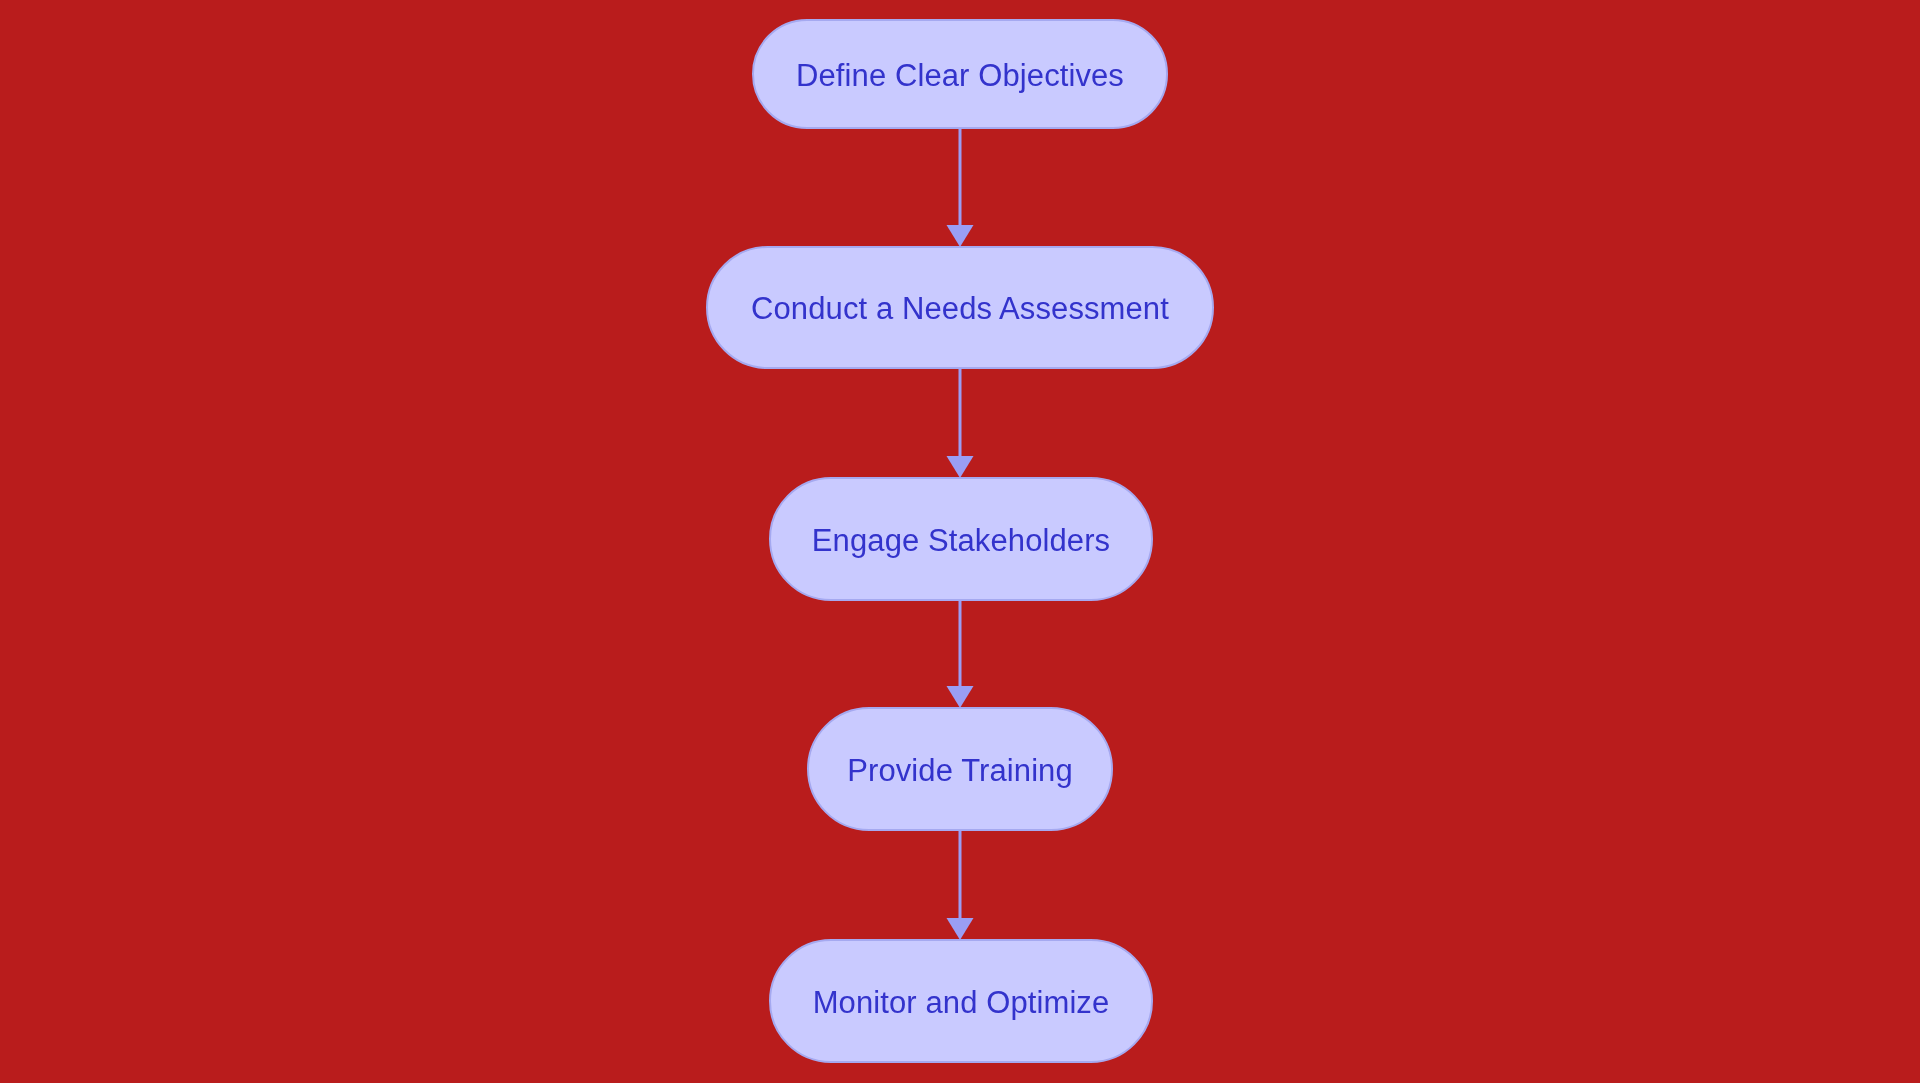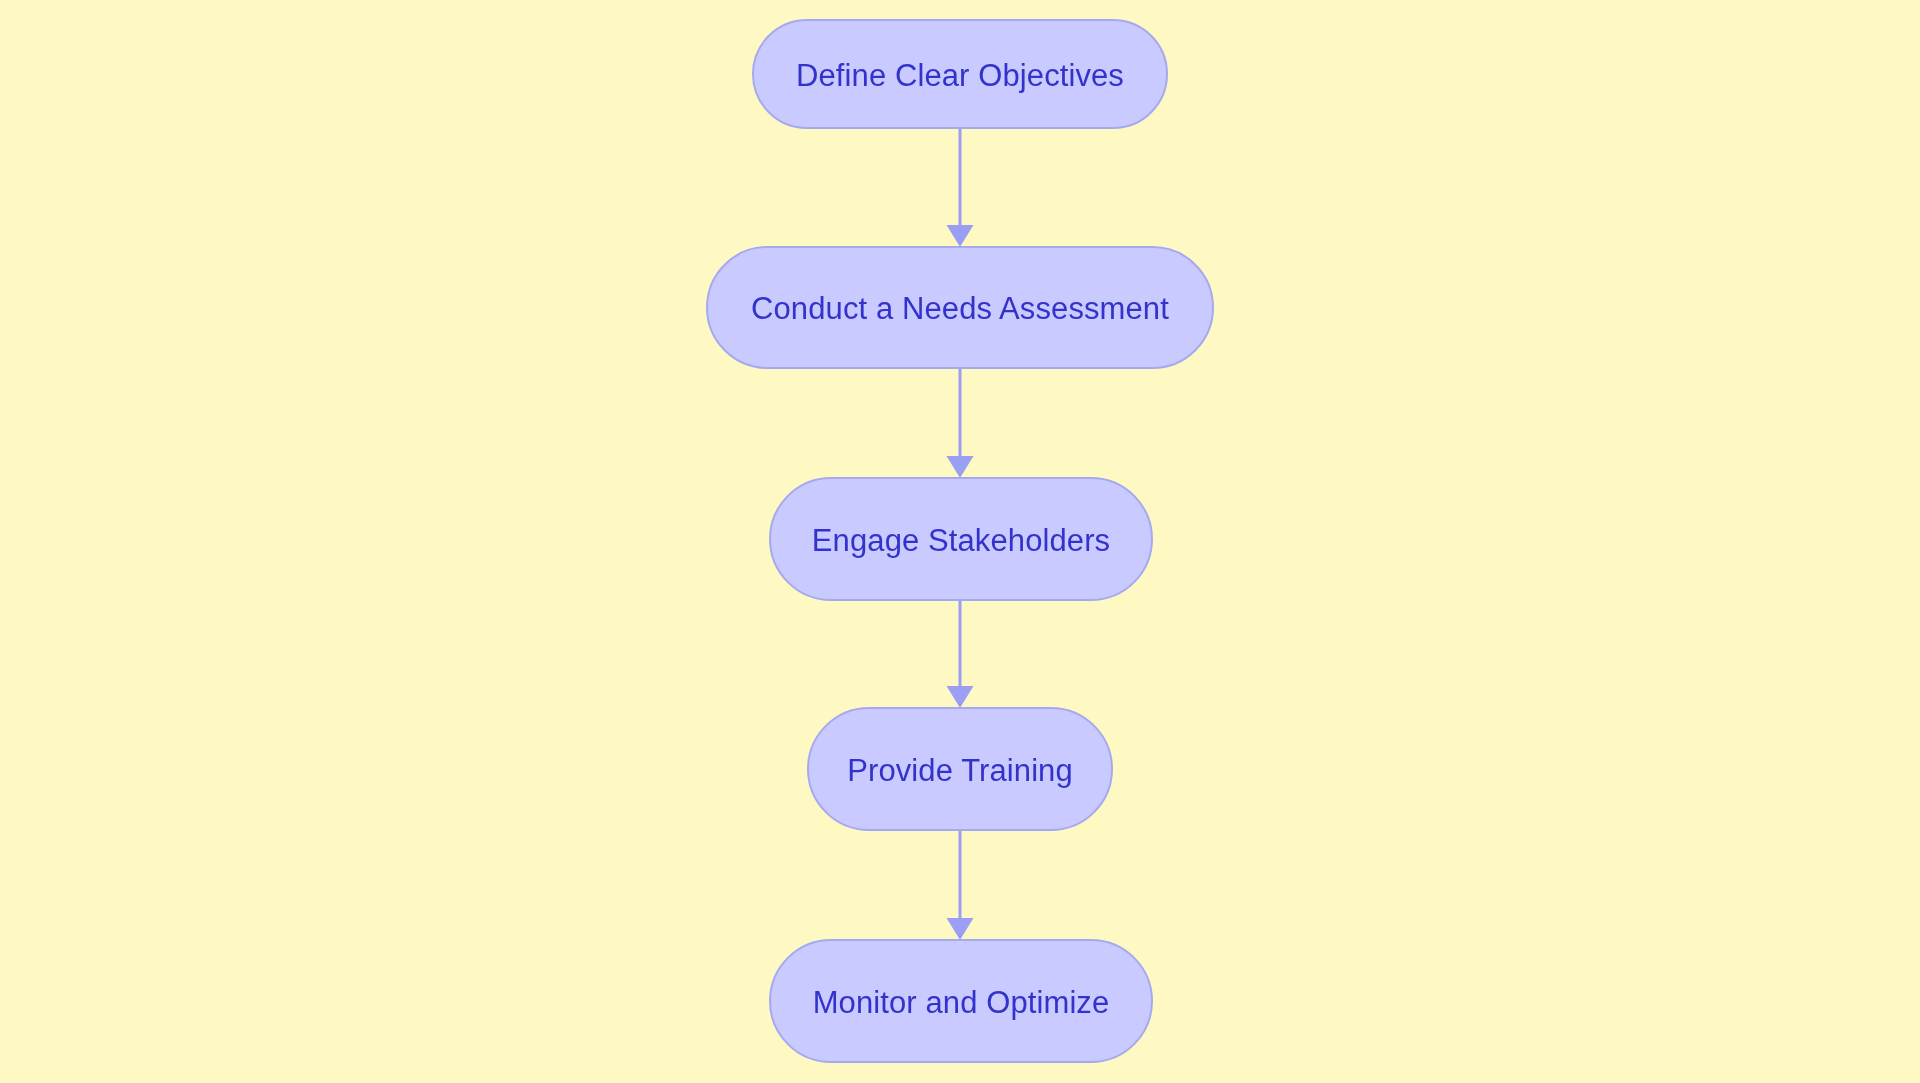--- a/index.html
+++ b/index.html
@@ -42,21 +42,21 @@
     stroke-width: 3px;
     fill: none;
   }
   .edge-head {
     stroke: none;
   }
 </style>
 </head>
 <body>
 
-<div id="flowchart-canvas" style="background: #fef9c3;">
+<div id="flowchart-canvas" style="background: #b91c1c;">
   <svg id="flow-svg" viewBox="0 0 1920 1083" xmlns="http://www.w3.org/2000/svg">
 
     <g>
       <g>
         <line class="edge-line" x1="960" y1="128" x2="960" y2="228" stroke="#9a9ef5"></line>
         <polygon class="edge-head" points="946.5,225 973.5,225 960,247" fill="#9a9ef5"></polygon>
       </g>
       <g>
         <line class="edge-line" x1="960" y1="368" x2="960" y2="459" stroke="#9a9ef5"></line>
         <polygon class="edge-head" points="946.5,456 973.5,456 960,478" fill="#9a9ef5"></polygon>

